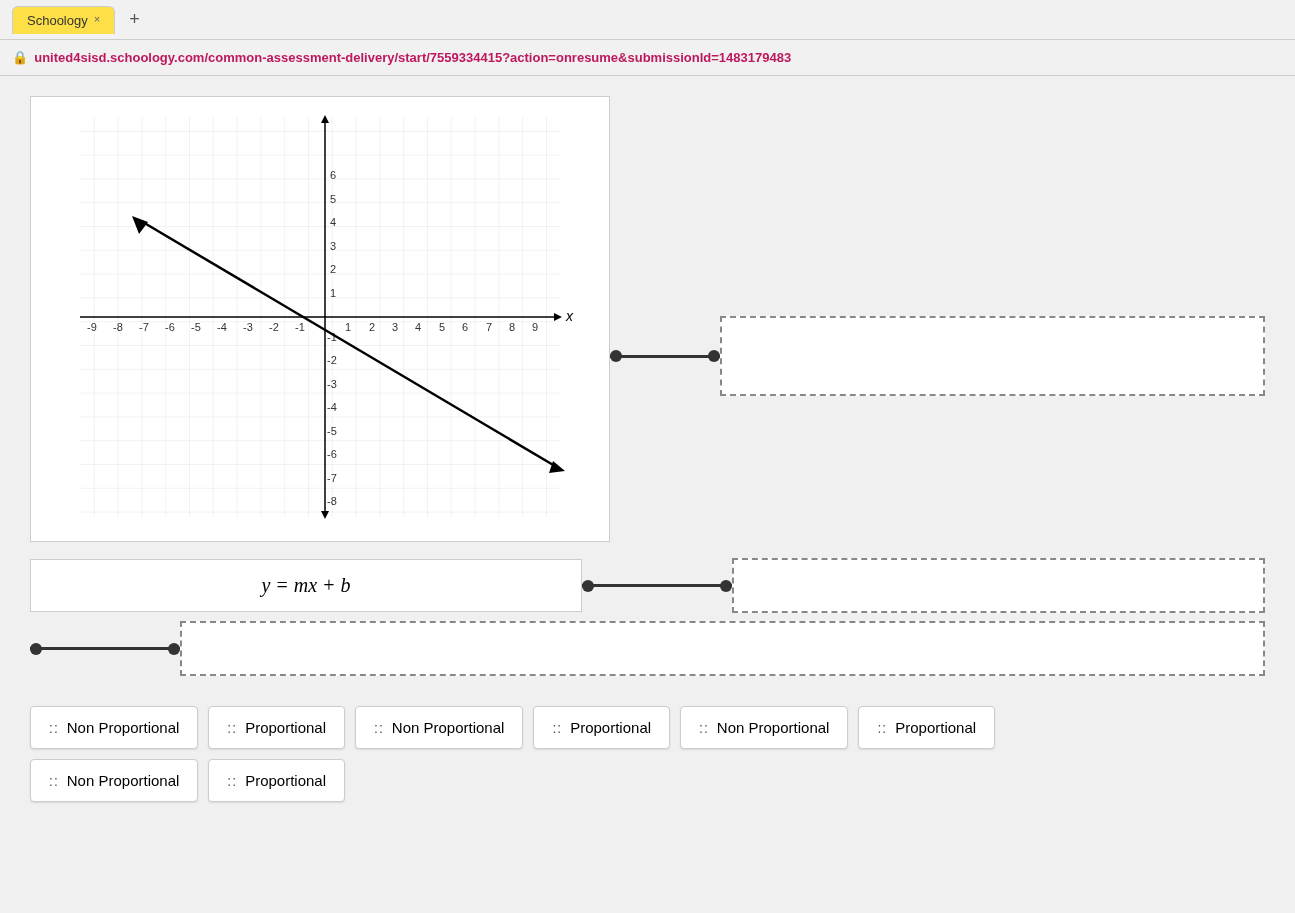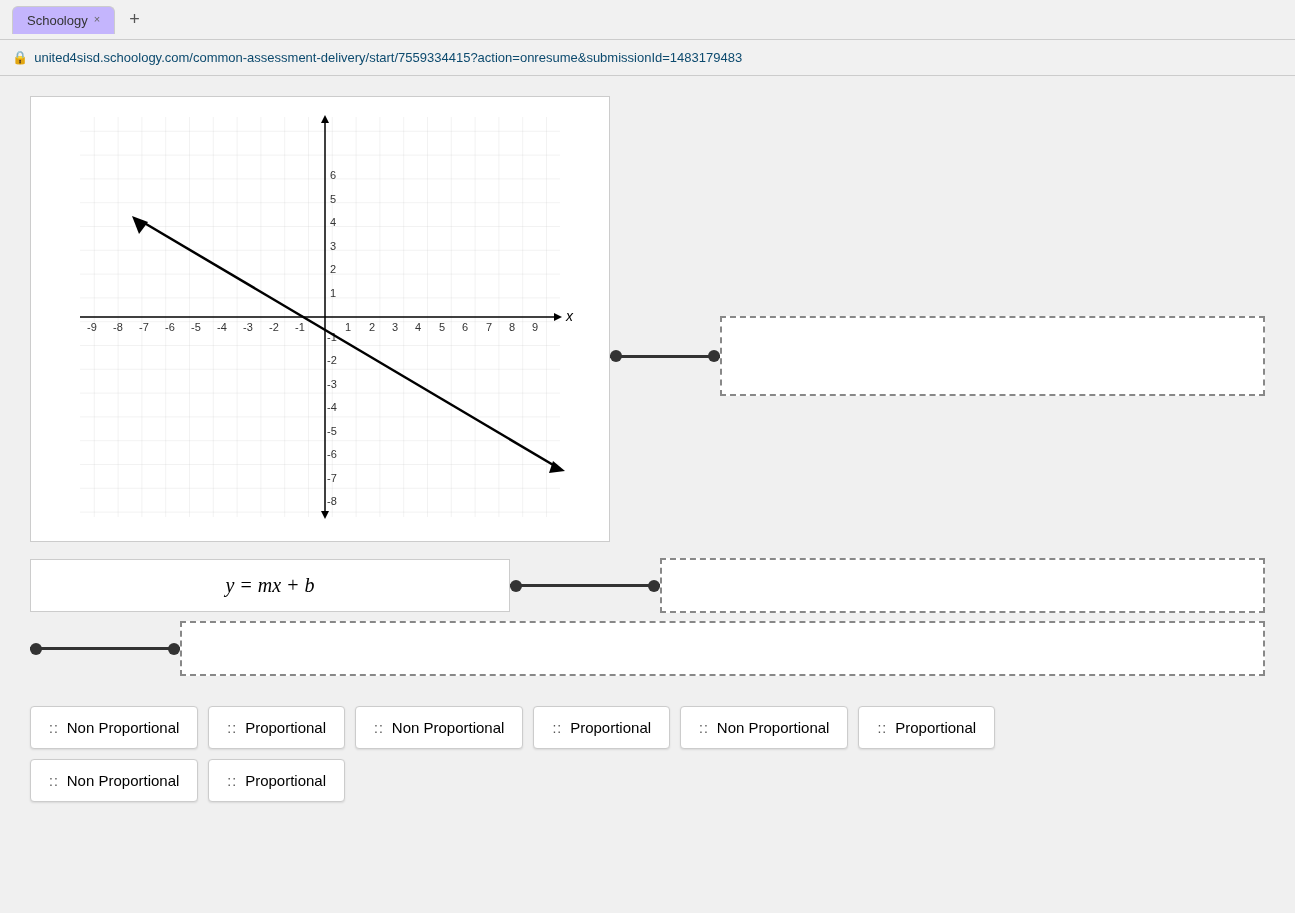--- a/index.html
+++ b/index.html
@@ -20,21 +20,21 @@
       border-bottom: 1px solid #ccc;
       font-size: 13px;
       color: #333;
     }
     .browser-bar .tab-area {
       display: flex;
       align-items: center;
       gap: 8px;
     }
     .browser-bar .tab {
-      background: #c4b5fd;
+      background: #fde047;
       border-radius: 6px 6px 0 0;
       padding: 6px 14px;
       font-size: 13px;
       border: 1px solid #ccc;
       border-bottom: none;
       display: flex;
       align-items: flex-start;
       gap: 6px;
     }
     .browser-bar .tab .close-btn {
@@ -57,22 +57,23 @@
       padding: 0 12px;
       border-bottom: 1px solid #ccc;
       font-size: 13px;
       color: #333;
     }
     .address-bar .lock-icon {
       margin-right: 6px;
       color: #555;
     }
     .address-url {
-      color: #0c4a6e;
+      color: #be185d;
       font-size: 13px;
+      font-weight: bold;
     }
 
     
     .main-content {
       background: #f0f0f0;
       padding: 20px 30px;
       min-height: 840px;
     }
 
     
@@ -146,21 +147,21 @@
     .formula-row {
       display: flex;
       align-items: center;
       gap: 0;
     }
 
     .formula-box {
       background: #fff;
       border: 1px solid #ccc;
       padding: 14px 20px;
-      width: 480px;
+      width: 552px;
       font-size: 18px;
       font-style: italic;
       flex-shrink: 0;
       text-align: center;
     }
 
     .formula-connector {
       height: 3px;
       background: #333;
       width: 150px;

